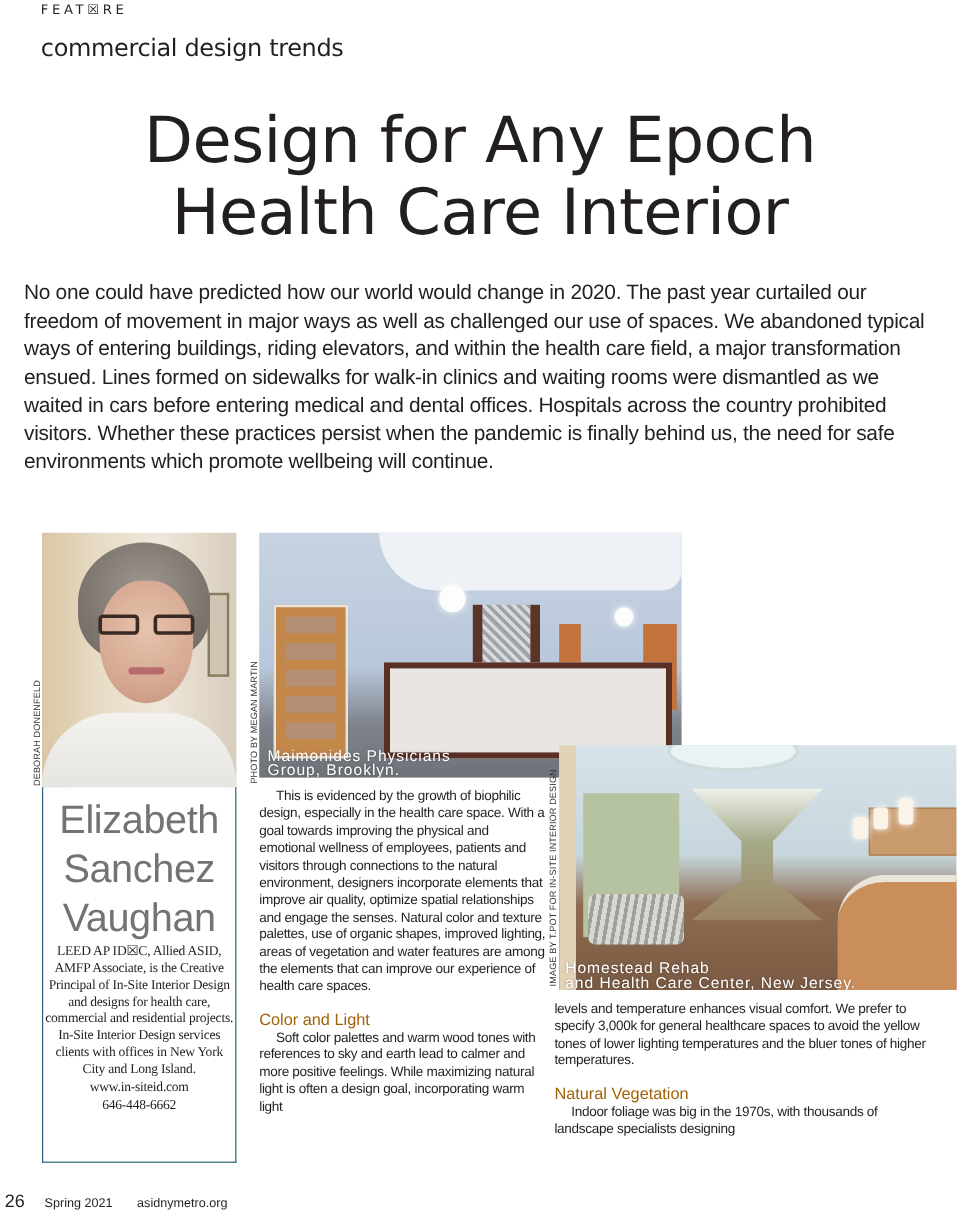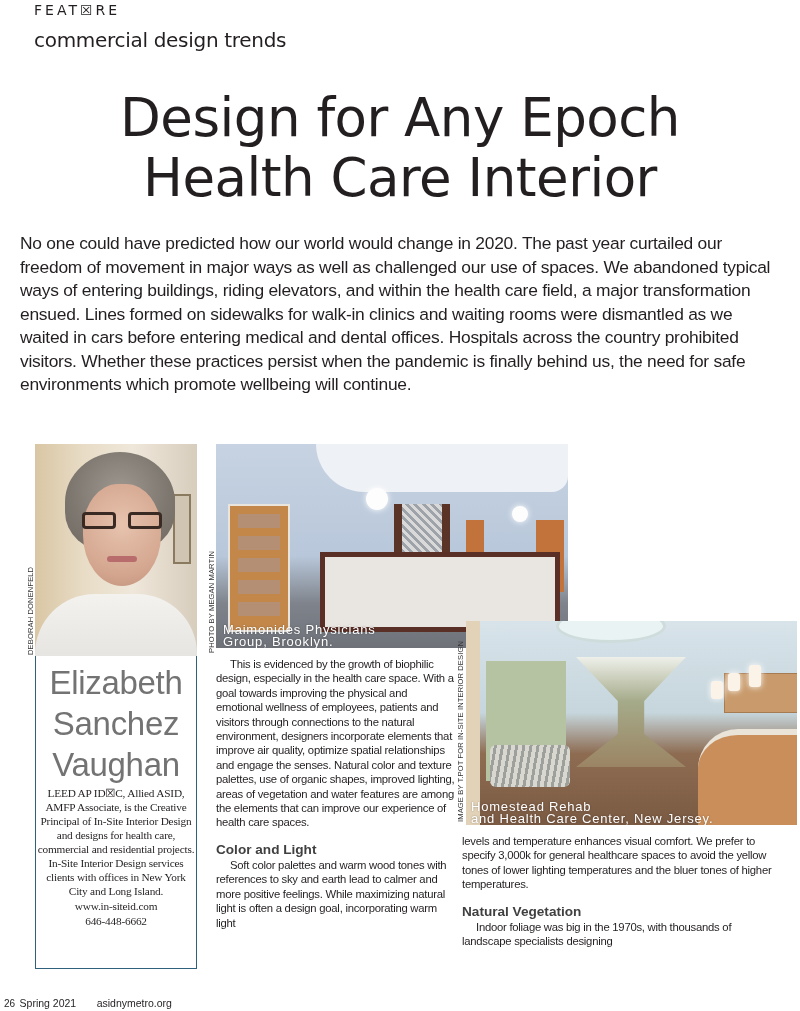--- a/index.html
+++ b/index.html
@@ -1,19 +1,19 @@
 <!DOCTYPE html>
 <html><head>
 <meta charset="utf-8">
 <style>
   * { box-sizing: border-box; margin: 0; padding: 0; }
   html, body { width: 800px; height: 1011px; background: #ffffff; overflow: hidden; }
   body { position: relative; font-family: "DejaVu Sans", sans-serif; color: #231f20; }
 
-  .section-label { position: absolute; left: 34px; top: 2px; font-size: 14px; letter-spacing: 3px; color: #231f20; }
+  .section-label { position: absolute; left: 34px; top: 2px; font-size: 11px; letter-spacing: 3px; color: #231f20; }
   .subsection { position: absolute; left: 34px; top: 28px; font-size: 20px; color: #231f20; letter-spacing: -0.3px; }
 
   .title { position: absolute; left: 0; top: 88px; width: 800px; text-align: center; font-size: 53px; line-height: 60px; font-weight: normal; color: #231f20; letter-spacing: -0.5px; }
 
   .intro { position: absolute; left: 20px; top: 232px; width: 760px; text-align: left; font-size: 16.2px; line-height: 23.5px; color: #231f20; letter-spacing: -0.25px; font-family: "Liberation Sans", sans-serif; font-size: 17.4px; }
 
   .photo { position: absolute; overflow: hidden; }
   .credit { position: absolute; font-size: 7.6px; color: #333; white-space: nowrap; transform-origin: left top; transform: rotate(-90deg); font-family: "Liberation Sans", sans-serif; letter-spacing: 0.1px; }
 
   
@@ -54,27 +54,27 @@
   .corridor .edge { position: absolute; left: 0; top: 0; width: 14px; height: 204px; background: #e2d2b8; }
 
   
   .bio-box { position: absolute; left: 35px; top: 656px; width: 162px; height: 313px; border: 1.5px solid #30617c; border-top: none; text-align: center; padding-top: 6px; }
   .bio-name { font-size: 33px; line-height: 41px; color: #737373; letter-spacing: -0.3px; font-family: "Liberation Sans", sans-serif; }
   .bio-text { font-size: 11.3px; line-height: 14px; color: #231f20; margin-top: 1px; font-family: Liberation Serif, serif; letter-spacing: -0.2px; }
 
   
   .col { position: absolute; font-family: "Liberation Sans", sans-serif; font-size: 11.3px; line-height: 14.4px; color: #231f20; letter-spacing: -0.25px; }
   .col p { text-indent: 14px; }
-  .col h3 { font-weight: bold; font-size: 13.6px; line-height: 16px; margin-top: 12px; color: #404040; letter-spacing: 0; }
+  .col h3 { font-weight: normal; font-size: 13.6px; line-height: 16px; margin-top: 12px; color: #a16207; letter-spacing: 0; }
   .col-1 { left: 216px; top: 657px; width: 240px; }
   .col-2 { left: 462px; top: 834px; width: 320px; }
   .col-2 p.cont { text-indent: 0; }
 
   .footer { position: absolute; left: 4px; top: 993px; font-family: "Liberation Sans", sans-serif; color: #231f20; white-space: nowrap; }
-  .footer .pg { font-size: 10px; margin-right: 0; }
+  .footer .pg { font-size: 15px; margin-right: 12px; }
   .footer .meta { font-size: 10.5px; margin-right: 16px; }
 </style>
 </head>
 <body>
 
 <div class="section-label">FEAT☒RE</div>
 <div class="subsection">commercial design trends</div>
 
 <h1 class="title">
   <div>Design for Any Epoch</div>

